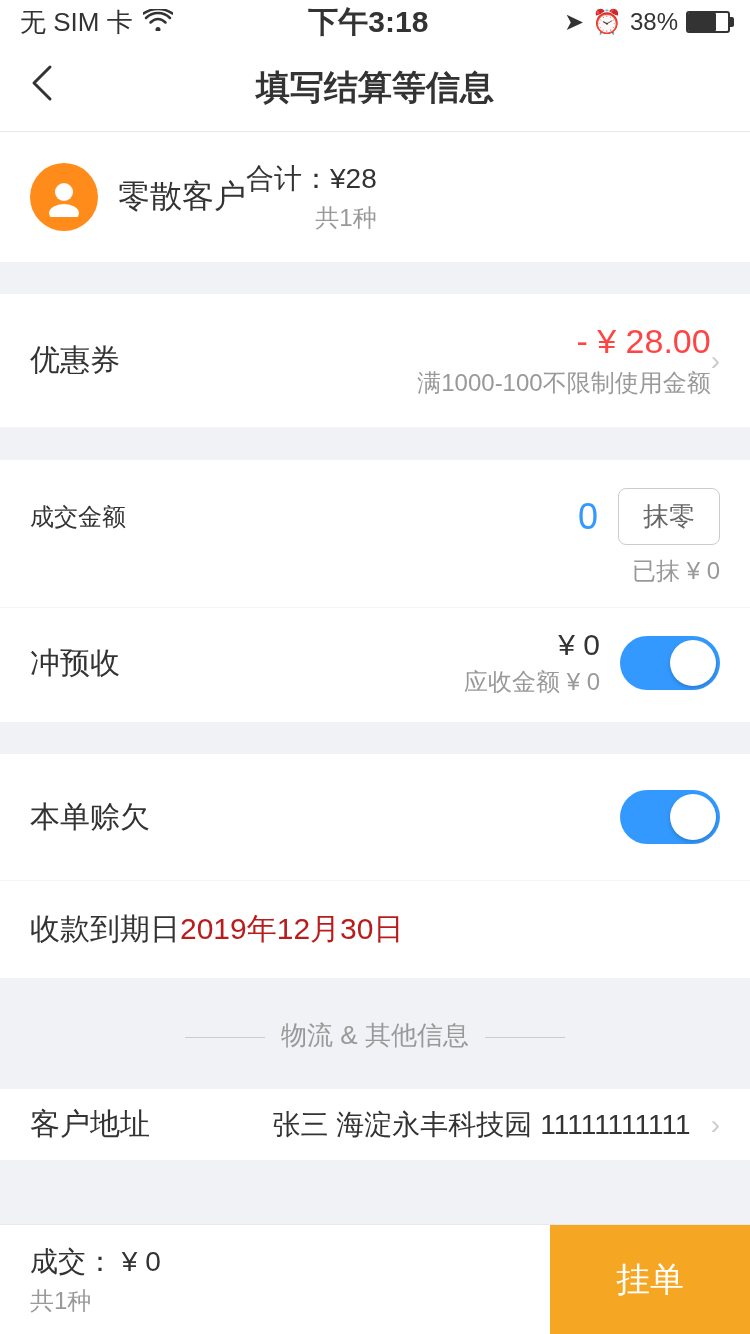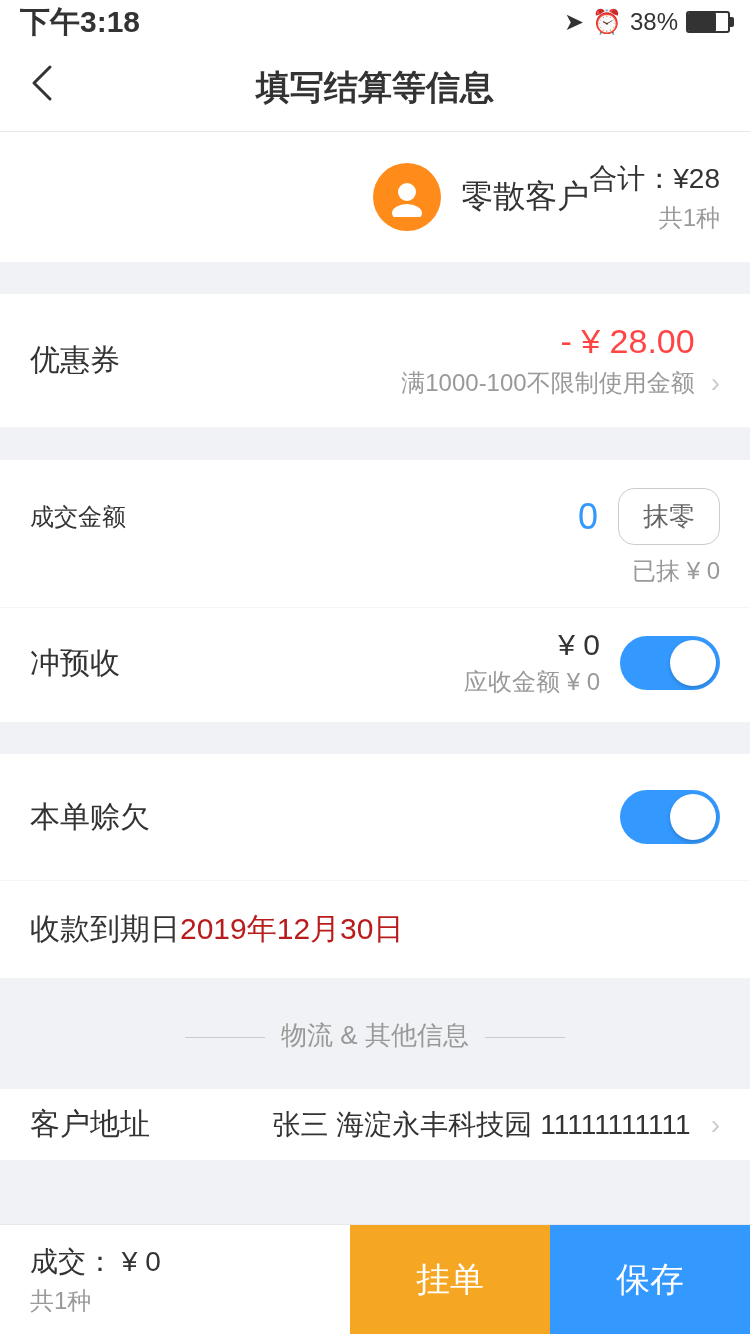--- a/index.html
+++ b/index.html
@@ -63,21 +63,21 @@
     
     .card {
       background: #fff;
       margin-bottom: 16px;
     }
 
     
     .customer-row {
       display: flex;
       align-items: center;
-      justify-content: flex-end;
+      justify-content: flex-start;
       padding: 28px 30px;
       background: #fff;
     }
     .customer-left { display: flex; align-items: center; gap: 20px; }
     .customer-avatar {
       width: 68px;
       height: 68px;
       border-radius: 50%;
       background: #ff8c1a;
       display: flex;
@@ -100,21 +100,21 @@
     .form-row {
       display: flex;
       align-items: center;
       justify-content: space-between;
       padding: 28px 30px;
       background: #fff;
       border-bottom: 1px solid #f5f5f5;
       min-height: 90px;
     }
     .form-row-label { font-size: 30px; color: #333; }
-    .form-row-right { display: flex; align-items: flex-end; gap: 16px; text-align: right; }
+    .form-row-right { display: flex; align-items: center; text-align: right; }
     .form-row-discount { color: #ff4444; font-size: 34px; font-weight: 500; }
     .form-row-discount-sub { font-size: 24px; color: #999; margin-top: 6px; }
     .chevron { font-size: 28px; color: #ccc; }
 
     
     .transaction-section {
       background: #fff;
       margin-bottom: 16px;
     }
     .transaction-row {
@@ -125,21 +125,21 @@
     }
     .transaction-label { font-size: 24px; color: #333; }
     .transaction-right { display: flex; align-items: center; gap: 20px; }
     .transaction-value {
       font-size: 36px;
       color: #3399ff;
       font-weight: 500;
     }
     .round-btn {
       border: 1px solid #ccc;
-      border-radius: 16px;
+      border-radius: 8px;
       padding: 10px 24px;
       font-size: 26px;
       color: #666;
       background: #fff;
       cursor: pointer;
     }
     .transaction-sub {
       font-size: 24px;
       color: #999;
       padding: 0 30px 20px 30px;
@@ -293,20 +293,31 @@
       width: 69%;
       height: 100%;
       background: #333;
       border-radius: 1px;
     }
   </style>
 </head>
 <body>
 
 <div class="status-bar">
+  <div class="status-left">
+    <span>无 SIM 卡</span>
+    <span>
+      <svg width="30" height="22" viewBox="0 0 30 22" fill="none" xmlns="http://www.w3.org/2000/svg">
+        <path d="M15 18a2.5 2.5 0 110 5 2.5 2.5 0 010-5z" fill="#333"></path>
+        <path d="M7.5 13.5C9.6 11.4 12.2 10 15 10s5.4 1.4 7.5 3.5" stroke="#333" stroke-width="2.5" stroke-linecap="round" fill="none"></path>
+        <path d="M3 9C6.3 5.7 10.4 4 15 4s8.7 1.7 12 5" stroke="#333" stroke-width="2.5" stroke-linecap="round" fill="none"></path>
+        <path d="M0.5 4.5C4.6 1.7 9.6 0 15 0s10.4 1.7 14.5 4.5" stroke="#333" stroke-width="2.5" stroke-linecap="round" fill="none"></path>
+      </svg>
+    </span>
+  </div>
   <div class="status-center">下午3:18</div>
   <div class="status-right">
     <span>➤</span>
     <span>⏰</span>
     <span>38%</span>
     <div class="battery">
       <div class="battery-fill"></div>
     </div>
   </div>
 </div>
@@ -410,14 +421,13 @@
   </div>
 
 </div>
 
 <div class="bottom-bar">
   <div class="bottom-summary">
     <div class="bottom-summary-top">成交：  ¥ 0</div>
     <div class="bottom-summary-sub">共1种</div>
   </div>
   <div class="bottom-btn btn-pending">挂单</div>
-  <div class="bottom-btn btn-save">保存</div>
 </div>
 
 </body></html>

